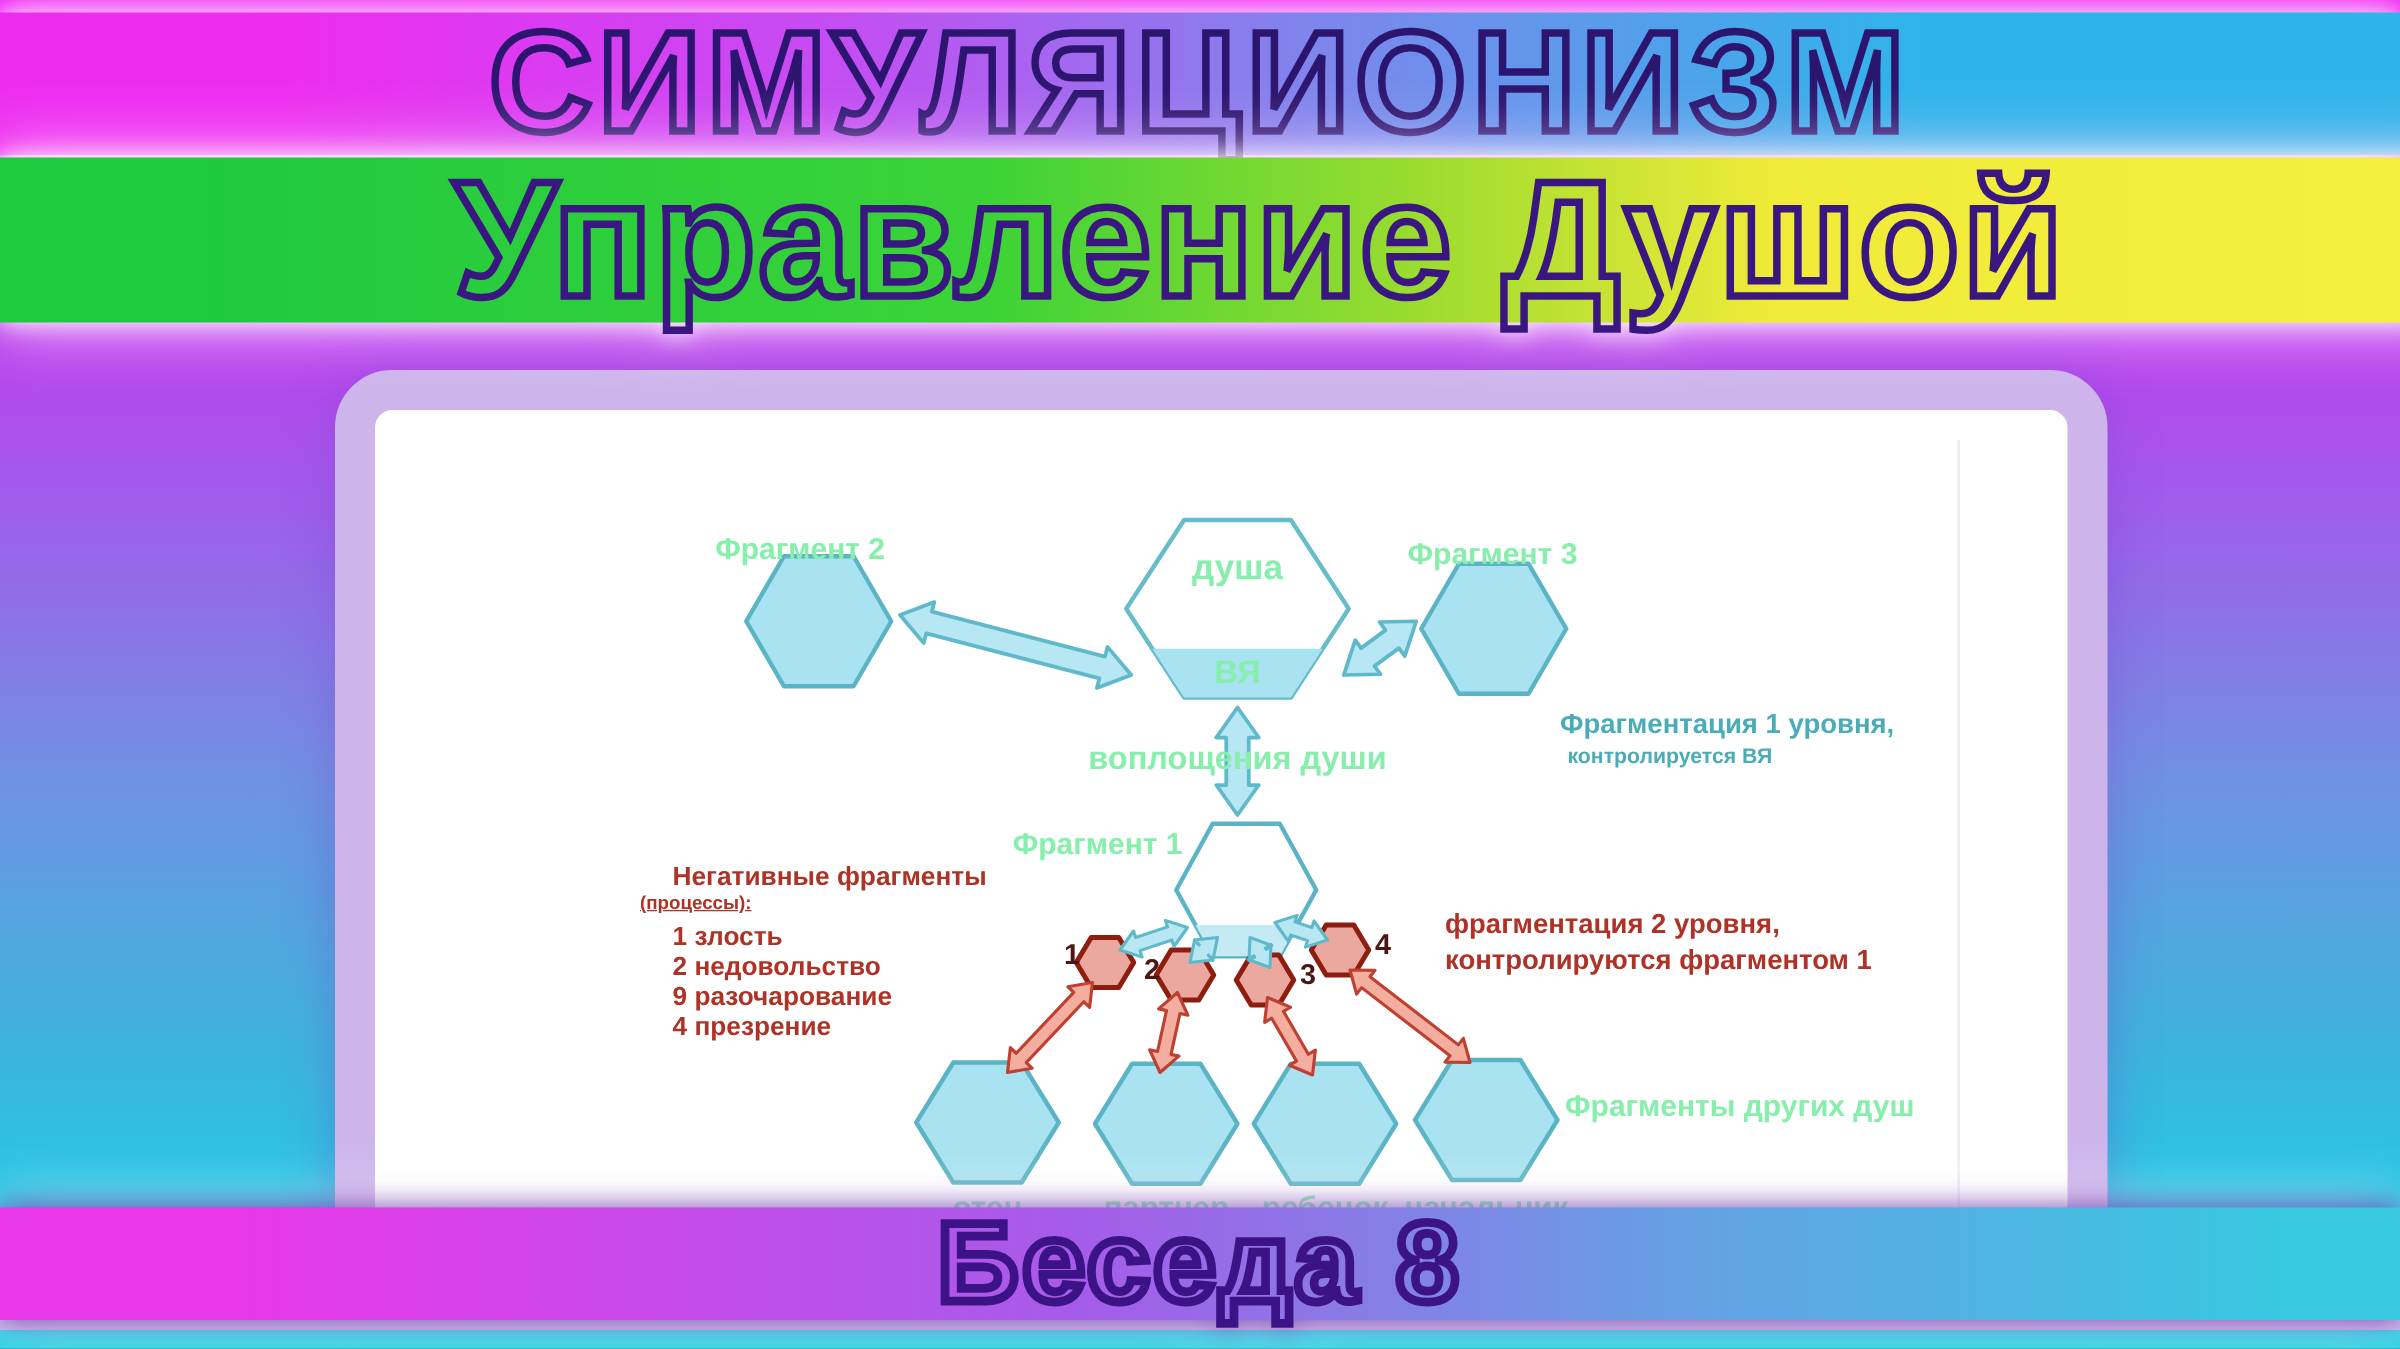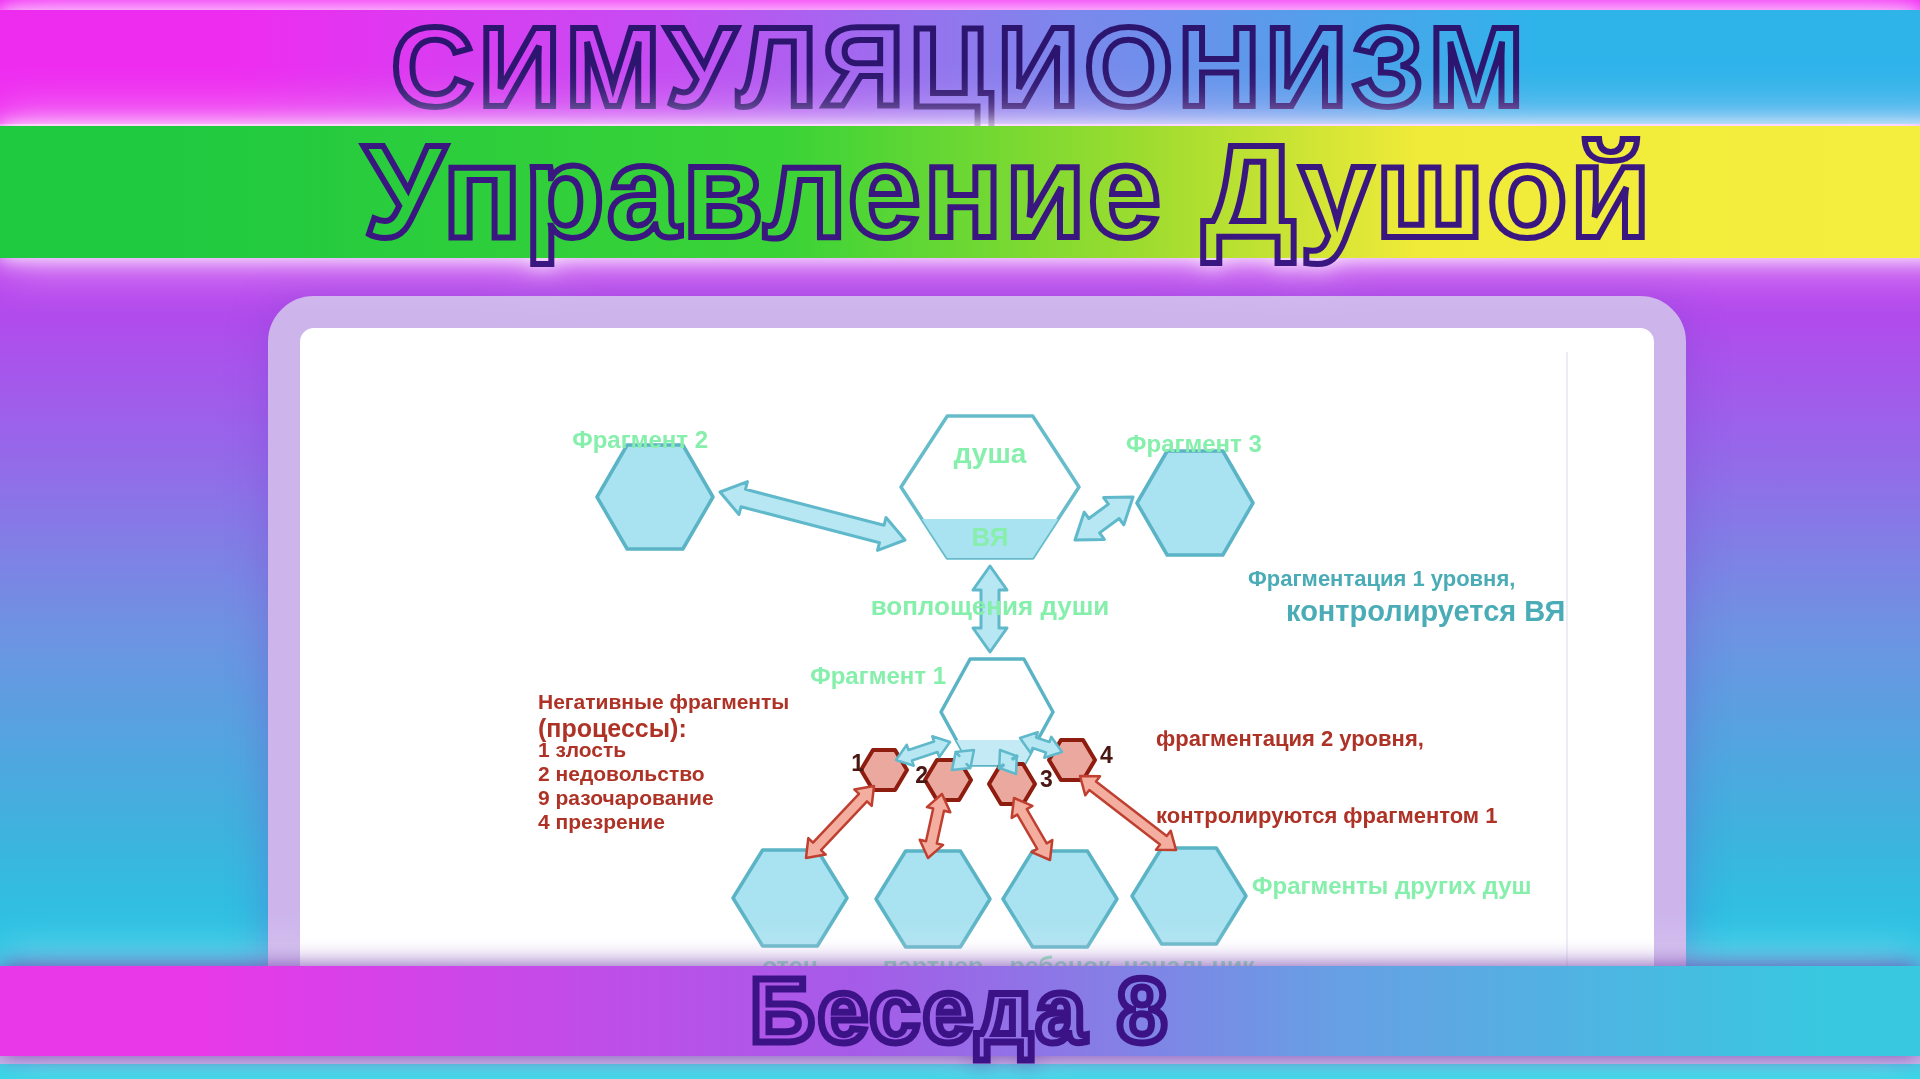--- a/index.html
+++ b/index.html
@@ -85,31 +85,31 @@
       </svg>
 
     <div class="lbl" style="left:900px;top:438px;width:180px;text-align:center;font-size:28px;">душа</div>
     <div class="lbl" style="left:900px;top:522px;width:180px;text-align:center;font-size:26px;">ВЯ</div>
     <div class="lbl" style="left:552px;top:426px;width:156px;text-align:right;font-size:24px;">Фрагмент 2</div>
     <div class="lbl" style="left:1126px;top:430px;width:170px;font-size:24px;">Фрагмент 3</div>
     <div class="lbl" style="left:850px;top:591px;width:280px;text-align:center;font-size:26px;">воплощения души</div>
     <div class="lbl" style="left:796px;top:662px;width:150px;text-align:right;font-size:24px;">Фрагмент 1</div>
 
     <div class="lbl teal" style="left:1248px;top:566px;font-size:22px;">Фрагментация 1 уровня,</div>
-    <div class="lbl teal" style="left:1254px;top:595px;font-size:29px;margin-left:32px;">контролируется ВЯ</div>
+    <div class="lbl teal" style="left:1254px;top:595px;font-size:17px;">контролируется ВЯ</div>
 
     <div class="lbl dred" style="left:538px;top:690px;font-size:21px;">Негативные фрагменты</div>
-    <div class="lbl dred" style="left:538px;top:714px;font-size:25px;">(процессы):</div>
+    <div class="lbl dred" style="left:512px;top:714px;font-size:15px;text-decoration:underline;">(процессы):</div>
     <div class="lbl dred" style="left:538px;top:738px;font-size:21px;">1 злость</div>
     <div class="lbl dred" style="left:538px;top:762px;font-size:21px;">2 недовольство</div>
     <div class="lbl dred" style="left:538px;top:786px;font-size:21px;">9 разочарование</div>
     <div class="lbl dred" style="left:538px;top:810px;font-size:21px;">4 презрение</div>
 
     <div class="lbl dred" style="left:1156px;top:726px;font-size:22px;">фрагментация 2 уровня,</div>
-    <div class="lbl dred" style="left:1156px;top:755px;font-size:22px;margin-top:48px;">контролируются фрагментом 1</div>
+    <div class="lbl dred" style="left:1156px;top:755px;font-size:22px;">контролируются фрагментом 1</div>
 
     <div class="lbl num" style="left:842px;top:750px;width:22px;text-align:right;">1</div>
     <div class="lbl num" style="left:906px;top:762px;width:22px;text-align:right;">2</div>
     <div class="lbl num" style="left:1040px;top:766px;width:22px;">3</div>
     <div class="lbl num" style="left:1100px;top:742px;width:22px;">4</div>
 
     <div class="lbl" style="left:730px;top:952px;width:120px;text-align:center;font-size:25px;">отец</div>
     <div class="lbl" style="left:863px;top:952px;width:140px;text-align:center;font-size:25px;">партнер</div>
     <div class="lbl" style="left:990px;top:952px;width:140px;text-align:center;font-size:25px;">ребенок</div>
     <div class="lbl" style="left:1109px;top:952px;width:160px;text-align:center;font-size:25px;">начальник</div>

